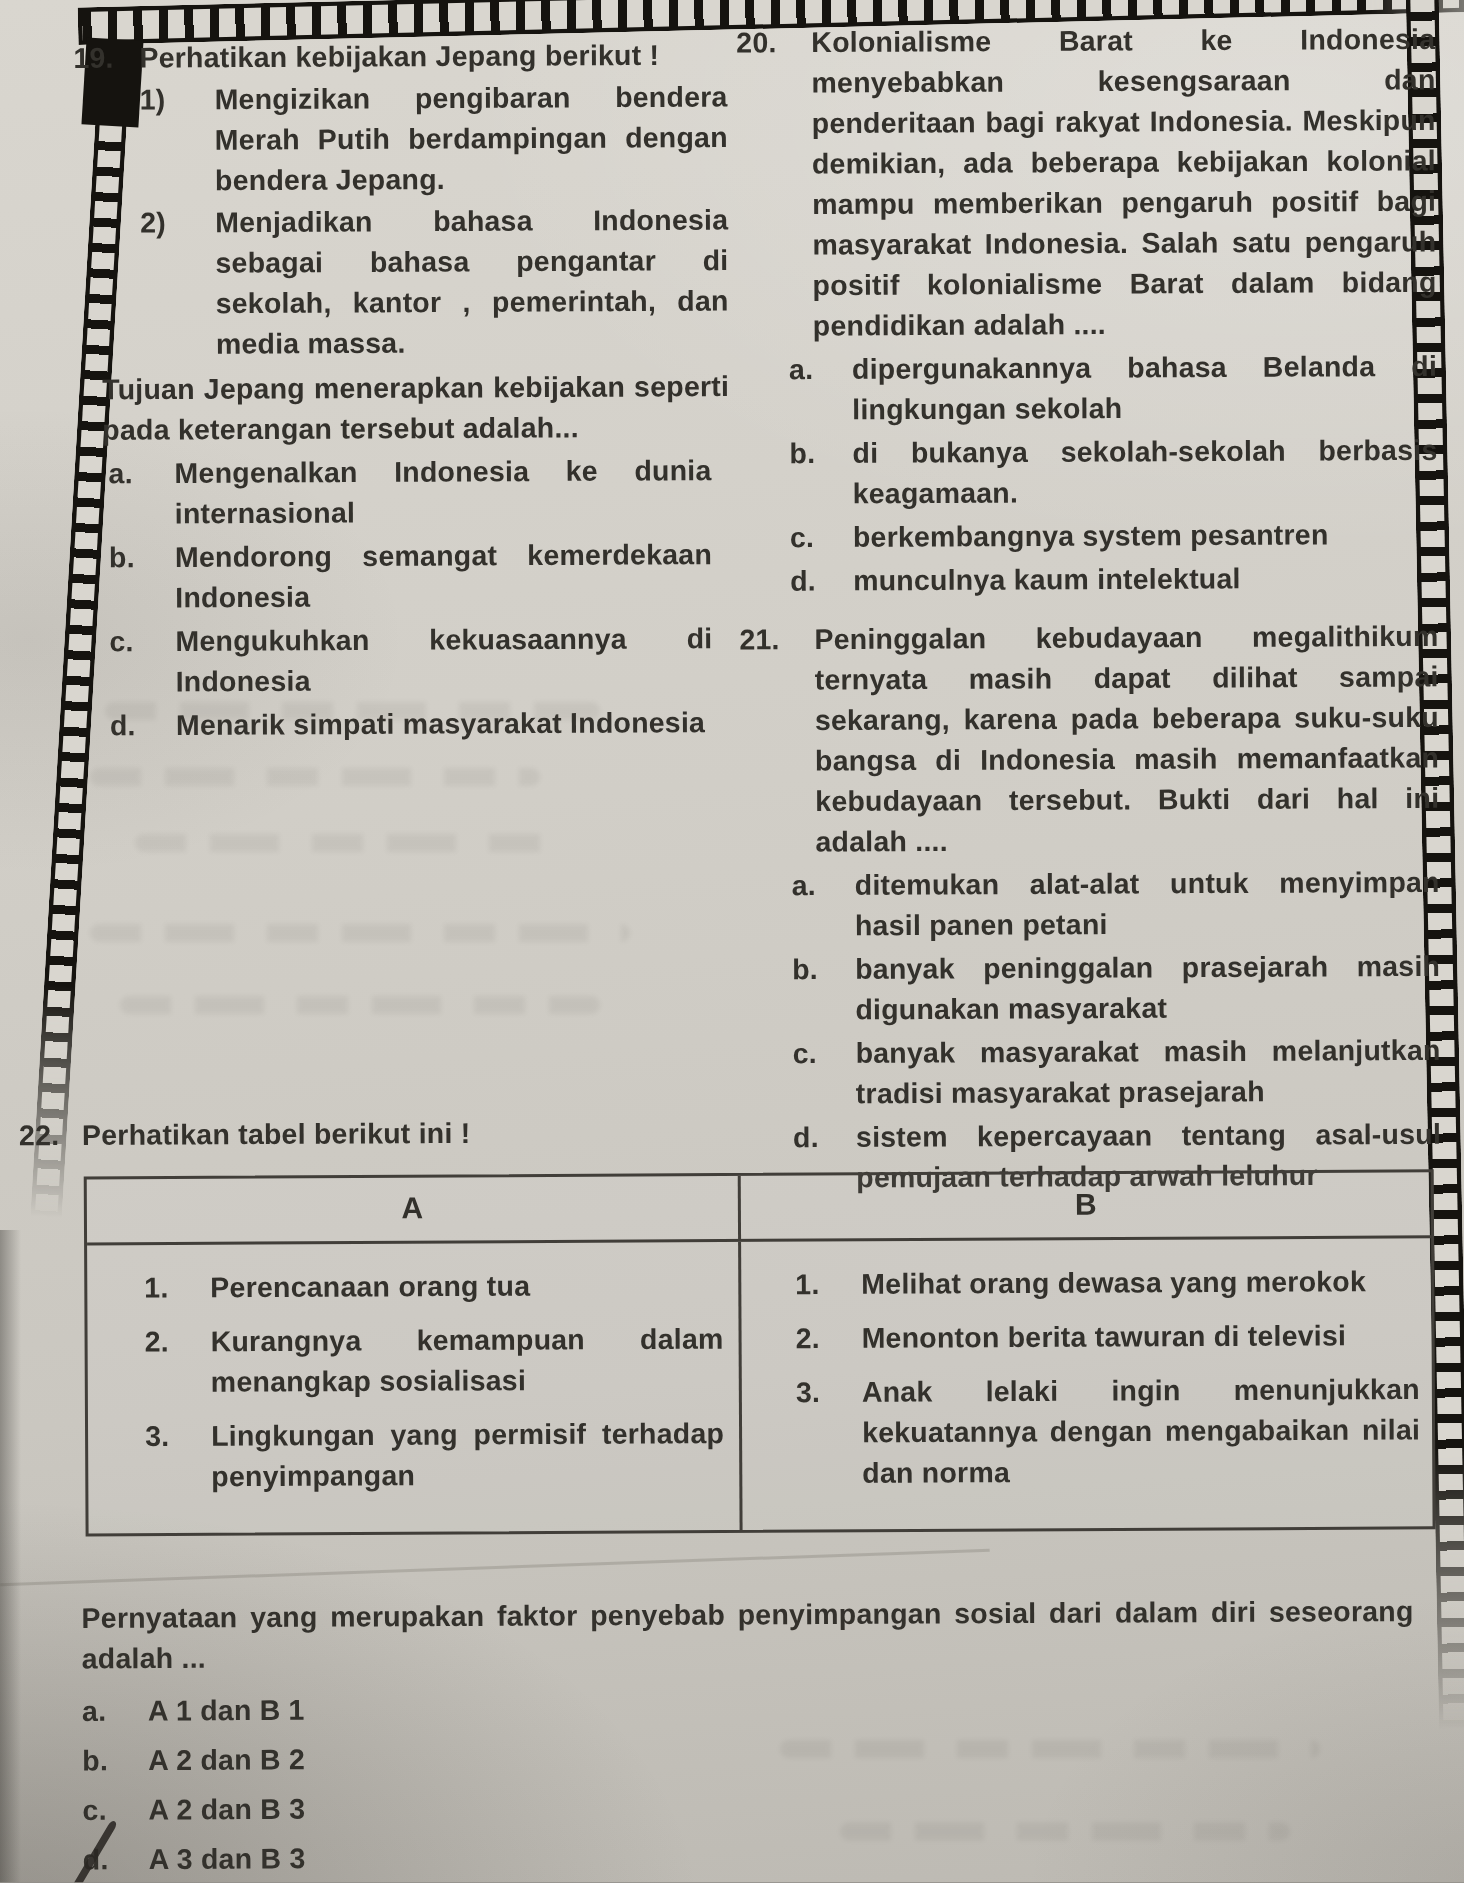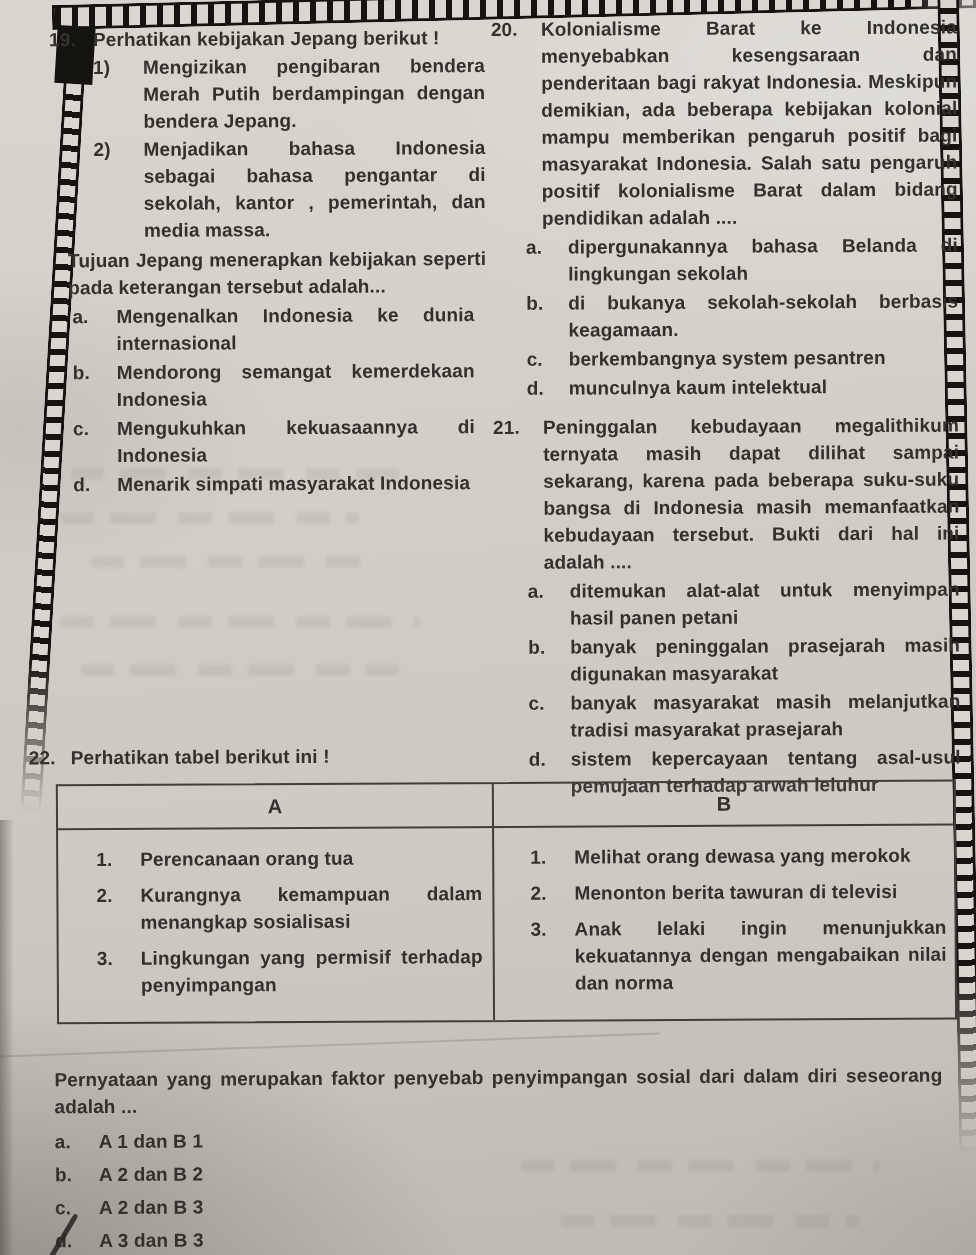--- a/index.html
+++ b/index.html
@@ -72,21 +72,21 @@
 
   .col-right{position:absolute;left:494px;top:16px;width:466px;}
   .col-right .qnum{flex:0 0 50px;}
   .col-right .opt{margin-left:-16px;}
   .col-right .letter{flex:0 0 42px;}
   .q21{margin-top:12px;}
 
   
   .bottom{position:absolute;left:12px;top:742px;width:950px;}
   .b-head{display:flex;}
-  .b-head .qnum{flex:0 0 42px;margin-left:16px;}
+  .b-head .qnum{flex:0 0 42px;}
   .tbl{
     margin-left:43px;margin-top:13px;
     width:900px;height:240px;
     border:2px solid #413e39;
     box-sizing:border-box;
     display:flex;flex-direction:column;
     background:rgba(255,255,255,.05);
   }
   .thead{display:flex;height:42px;border-bottom:2px solid #413e39;flex:none;}
   .th{display:flex;align-items:center;justify-content:center;font-size:20px;}

